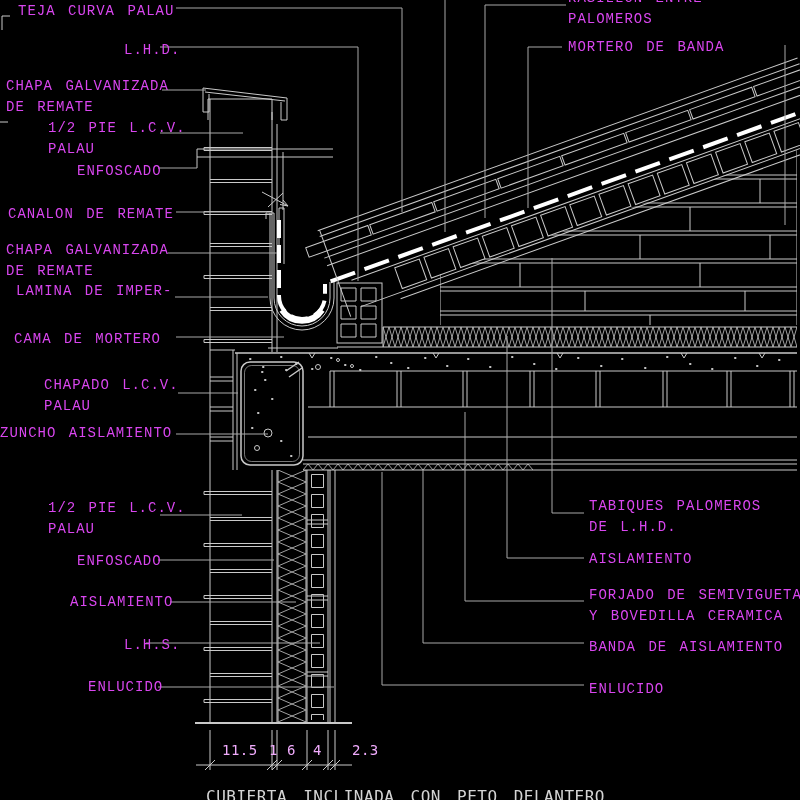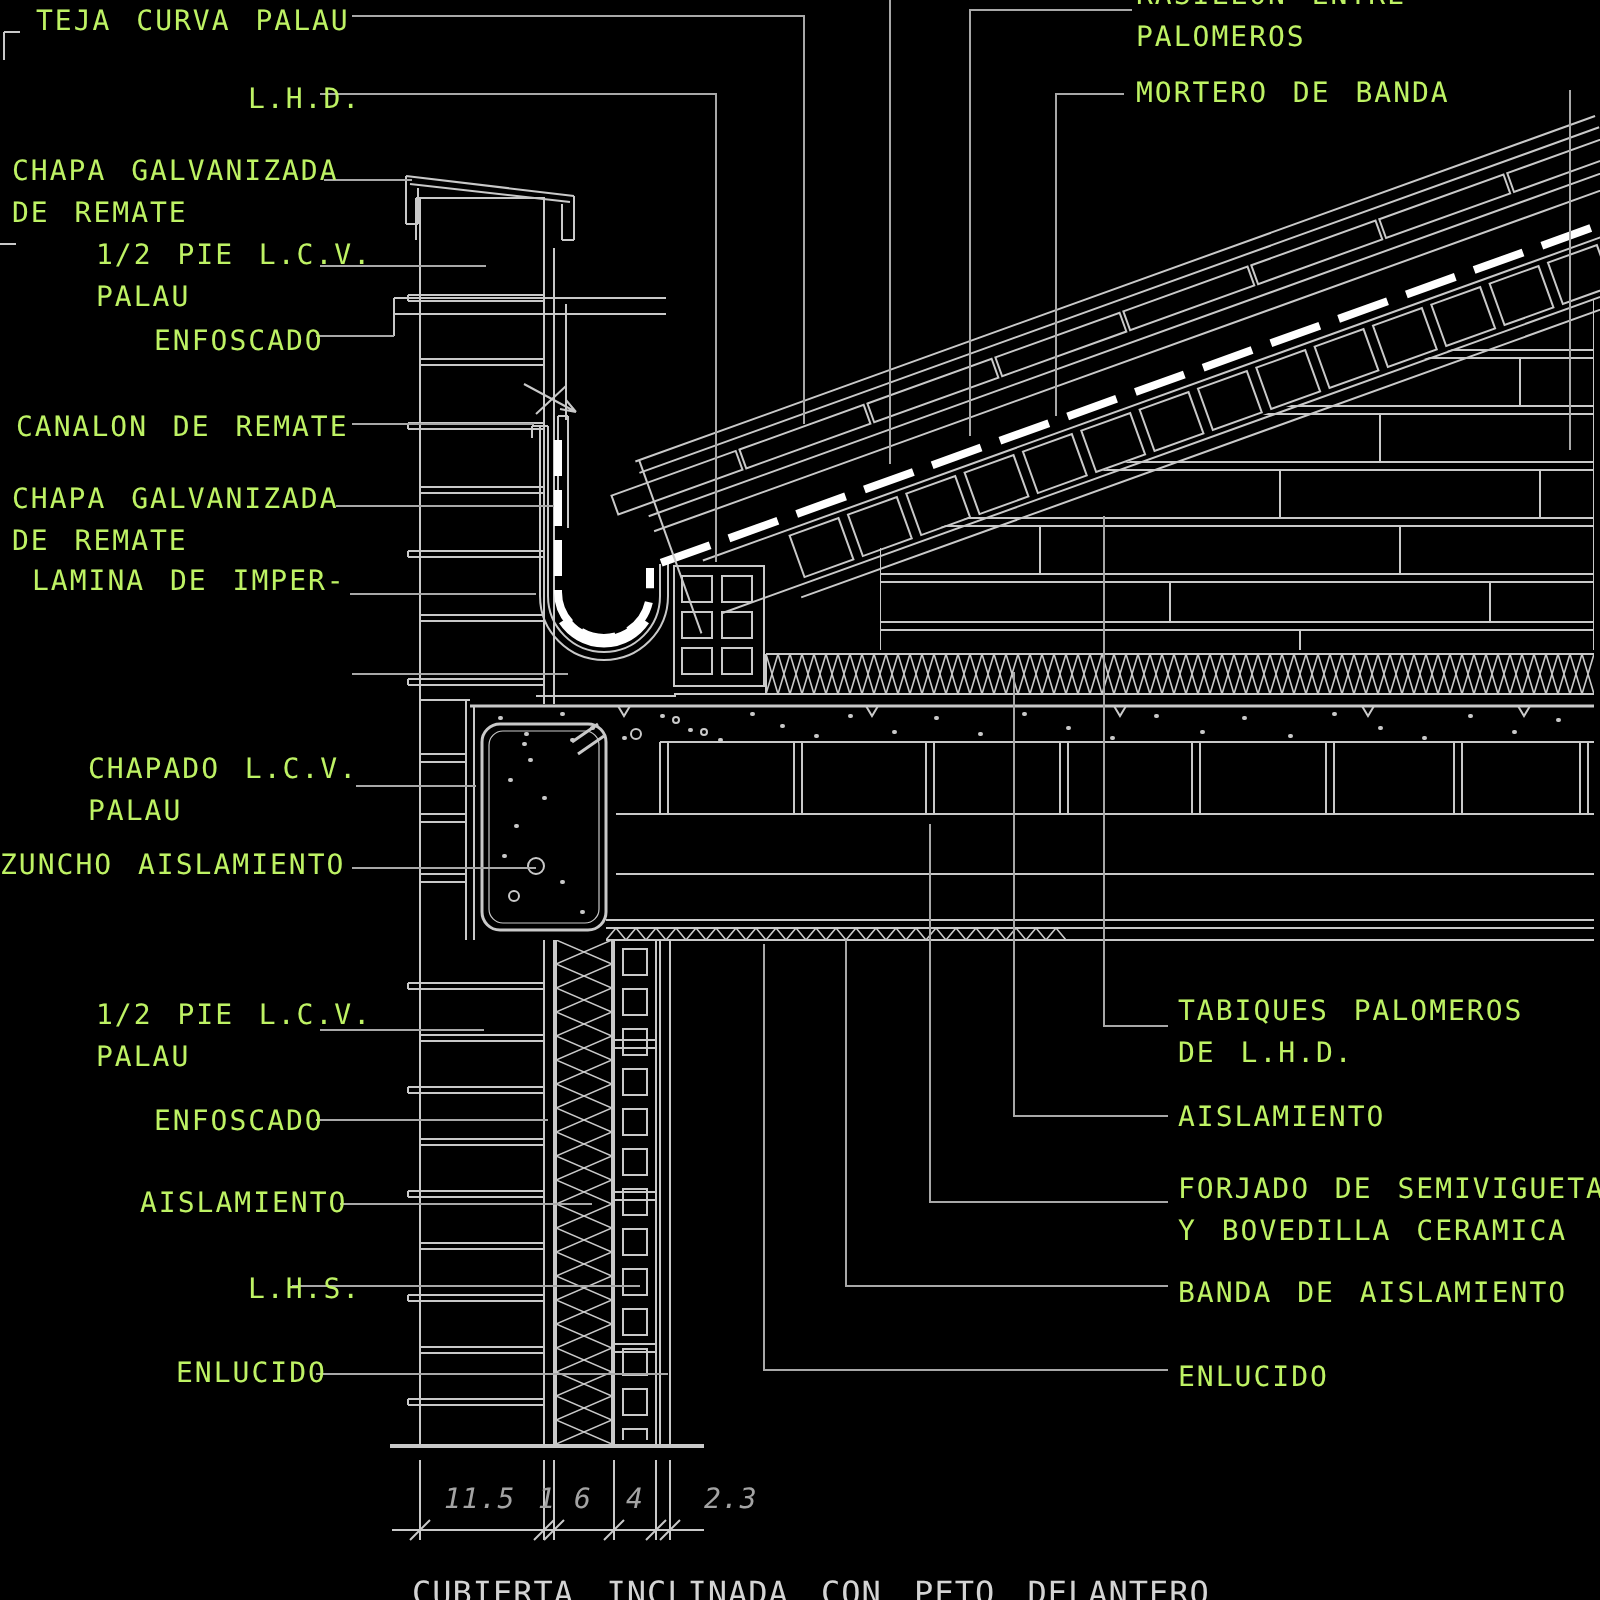--- a/index.html
+++ b/index.html
@@ -1,21 +1,21 @@
 <!DOCTYPE html>
 <html><head>
 <meta charset="utf-8">
 <style>
   html,body{margin:0;padding:0;background:#000;}
   #stage{position:relative;width:800px;height:800px;background:#000;overflow:hidden;
          font-family:"DejaVu Sans Mono", monospace;}
   #cad{position:absolute;left:0;top:0;}
-  .lbl{position:absolute;color:#bef264;font-size:14px;line-height:21px;
-       letter-spacing:1px;word-spacing:3px;white-space:nowrap;}
-  .dim{position:absolute;color:#a3a3a3;font-size:14px;letter-spacing:0.5px;white-space:nowrap;font-style:italic;}
+  .lbl{position:absolute;color:#d946ef;font-size:14px;line-height:21px;
+       letter-spacing:1px;word-spacing:3px;white-space:nowrap;font-family:Liberation Mono, monospace;}
+  .dim{position:absolute;color:#f0abfc;font-size:14px;letter-spacing:0.5px;white-space:nowrap;}
   .title{position:absolute;color:#d4d4d4;font-size:16px;letter-spacing:0.5px;
          word-spacing:6px;white-space:nowrap;}
 </style>
 </head>
 <body>
 
 <div id="stage">
 
 <svg id="cad" width="800" height="800" viewBox="0 0 800 800">
   <defs>
@@ -202,20 +202,23 @@
   <div class="lbl" style="left:8px;top:204px">
       <div>CANALON DE REMATE</div>
     </div>
   <div class="lbl" style="left:6px;top:240px">
       <div>CHAPA GALVANIZADA</div>
       <div>DE REMATE</div>
     </div>
   <div class="lbl" style="left:16px;top:281px">
       <div>LAMINA DE IMPER-</div>
     </div>
+  <div class="lbl" style="left:14px;top:329px">
+      <div>CAMA DE MORTERO</div>
+    </div>
   <div class="lbl" style="left:44px;top:375px">
       <div>CHAPADO L.C.V.</div>
       <div>PALAU</div>
     </div>
   <div class="lbl" style="left:0px;top:423px">
       <div>ZUNCHO AISLAMIENTO</div>
     </div>
   <div class="lbl" style="left:48px;top:498px">
       <div>1/2 PIE L.C.V.</div>
       <div>PALAU</div>

